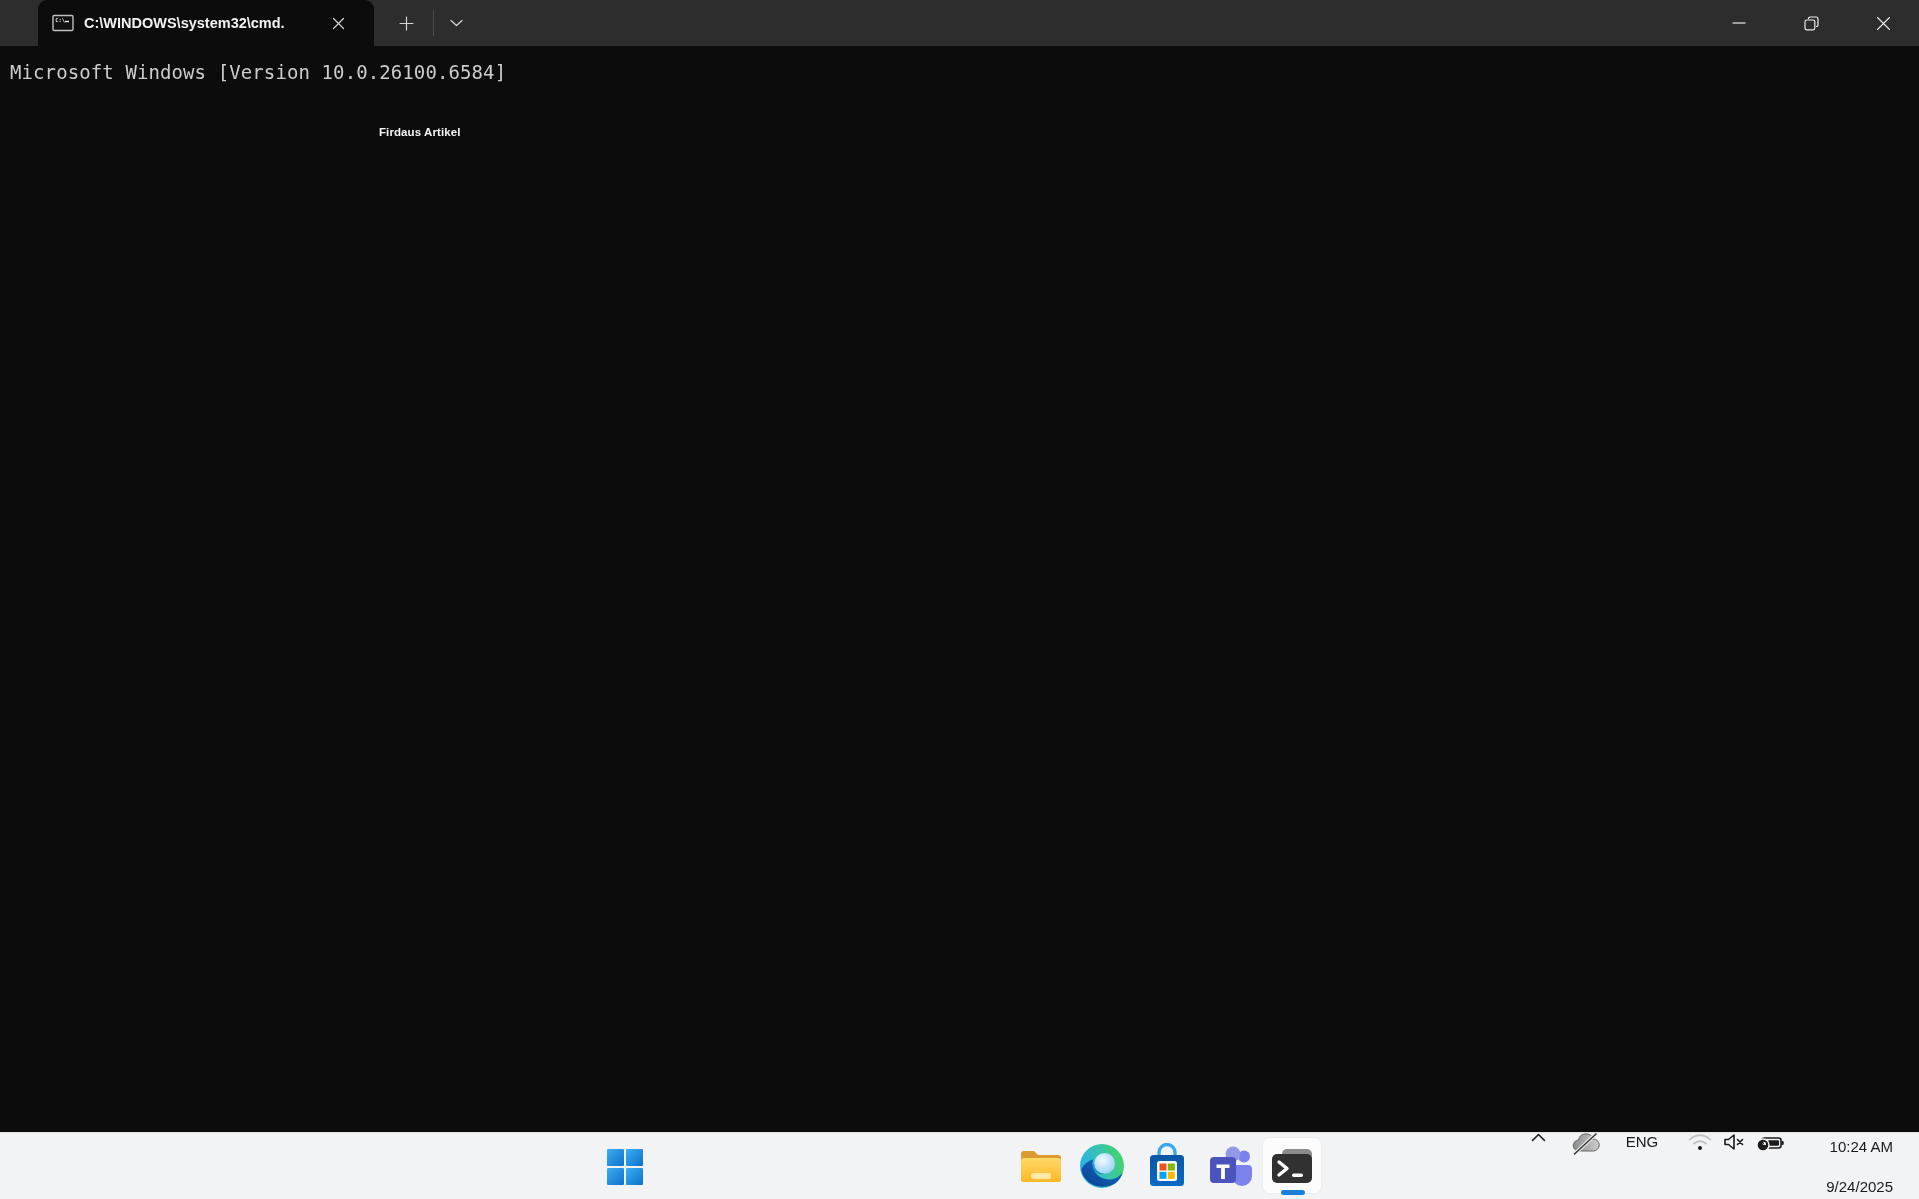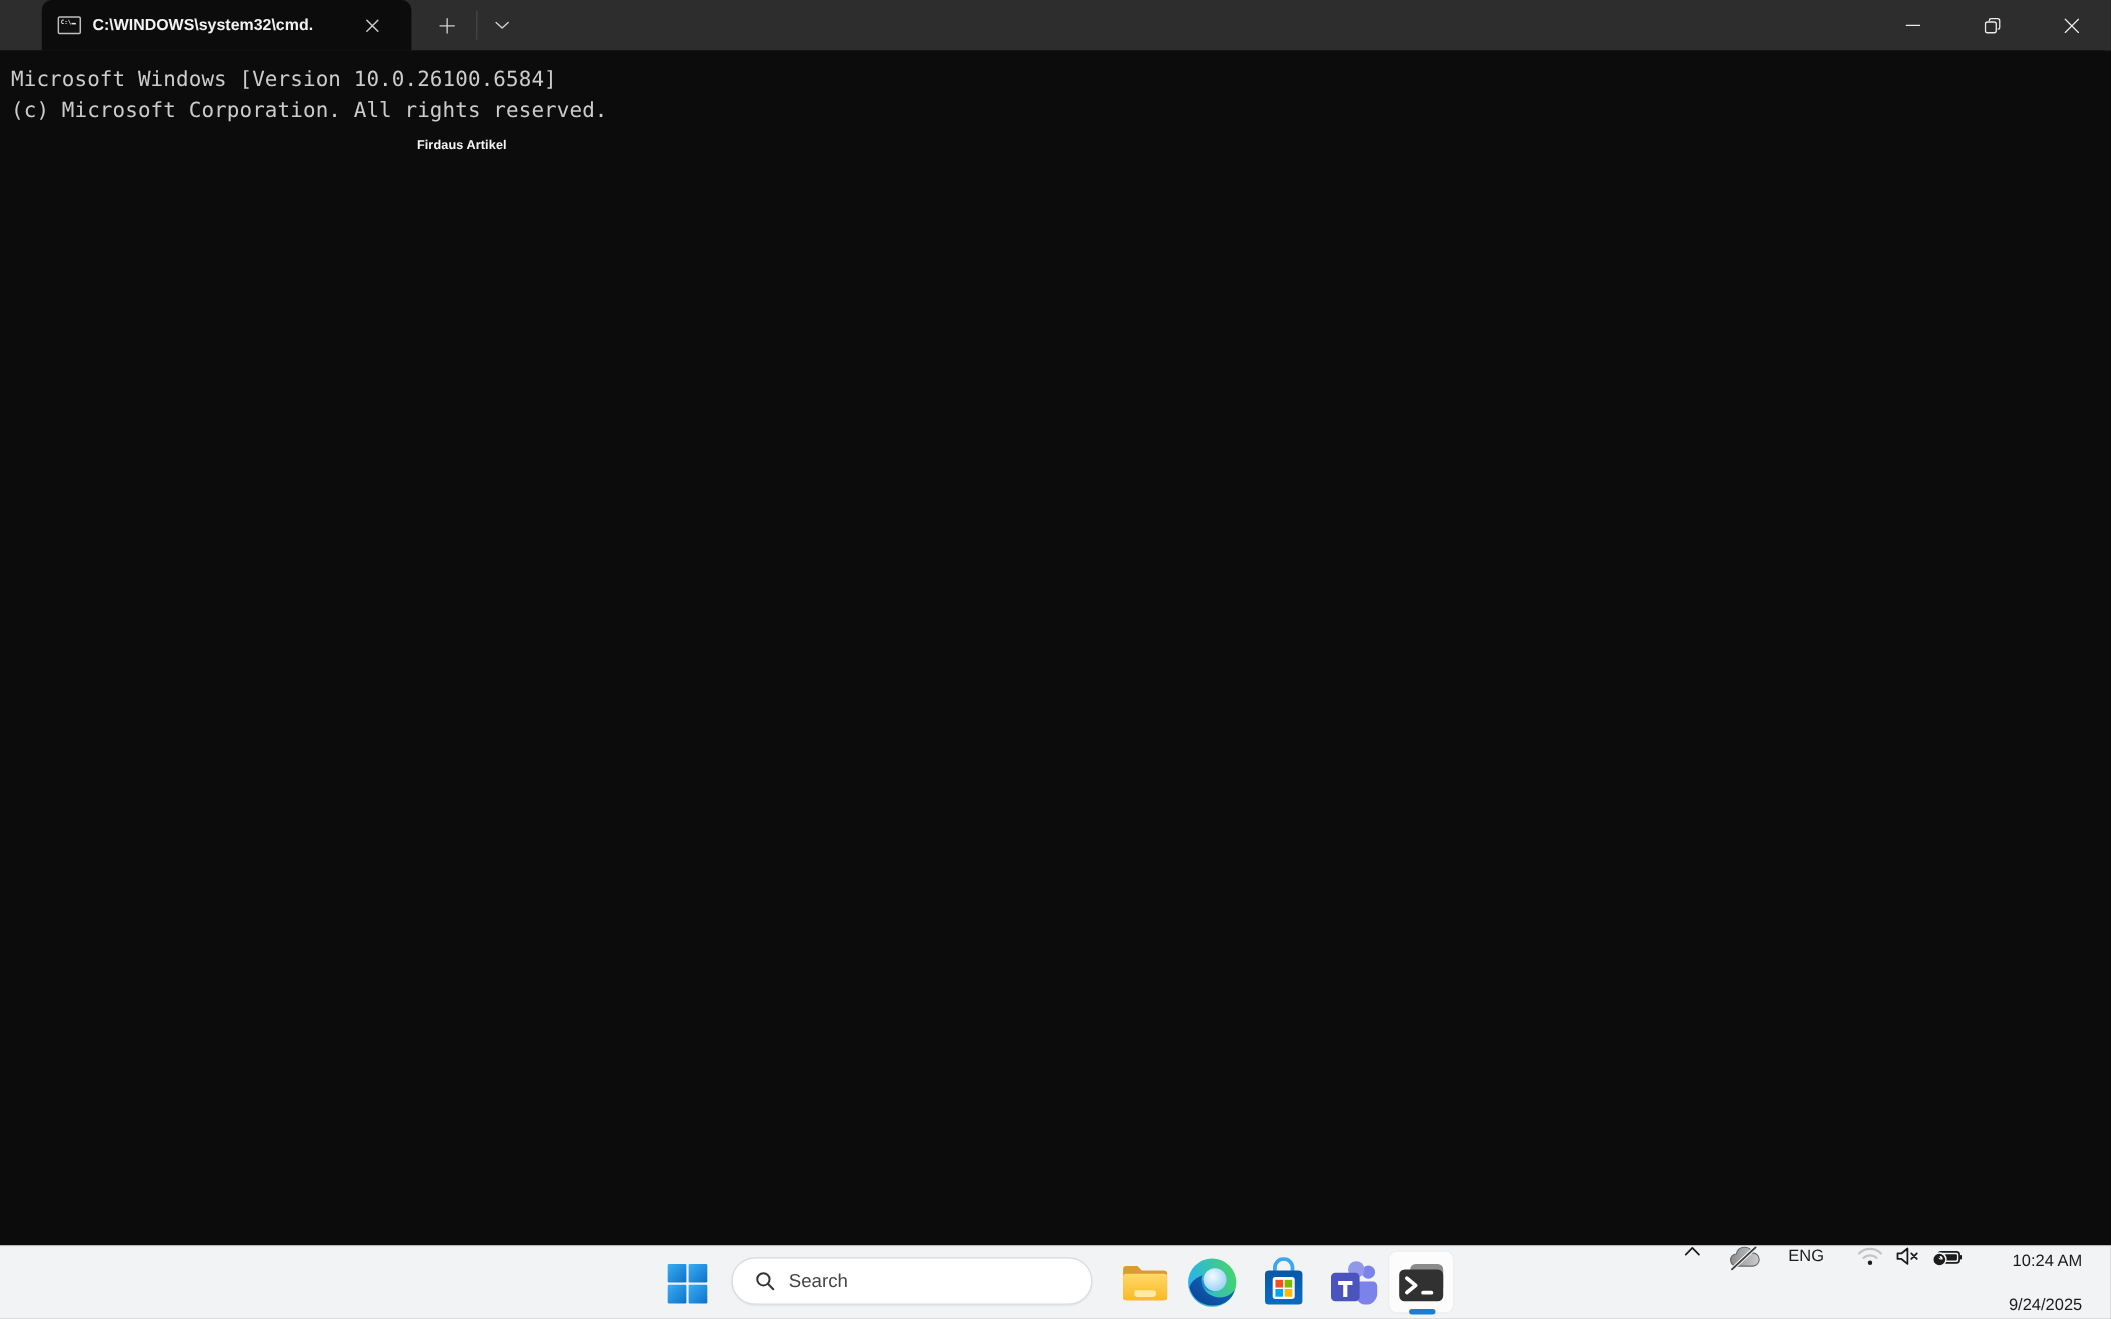--- a/index.html
+++ b/index.html
@@ -106,21 +106,20 @@
       <div class="win-btn">
         <svg width="15" height="15" viewBox="0 0 15 15">
           <path d="M1.5 1.5 L13.5 13.5 M13.5 1.5 L1.5 13.5" stroke="#ececec" stroke-width="1.1" stroke-linecap="round"></path>
         </svg>
       </div>
     </div>
   </div>
 
   <div class="terminal">
     <div class="tline">Microsoft Windows [Version 10.0.26100.6584]</div>
-    <div class="tline">(c) Microsoft Corporation. All rights reserved.</div>
     <div class="tline">&nbsp;</div>
     <div class="overlay-label">Firdaus Artikel</div>
   </div>
 
   <div class="taskbar">
 
     <div class="tb-item start">
       <svg width="38" height="38" viewBox="0 0 38 38">
         <defs>
           <linearGradient id="wing" x1="0" y1="0" x2="1" y2="1">
@@ -128,29 +127,20 @@
               <stop offset="1" stop-color="#0e71c8"></stop>
           </linearGradient>
         </defs>
         <rect x="1" y="1" width="17" height="17" rx="1" fill="url(#wing)"></rect>
         <rect x="20" y="1" width="17" height="17" rx="1" fill="url(#wing)"></rect>
         <rect x="1" y="20" width="17" height="17" rx="1" fill="url(#wing)"></rect>
         <rect x="20" y="20" width="17" height="17" rx="1" fill="url(#wing)"></rect>
       </svg>
     </div>
 
-    <div class="searchbox">
-      <span style="display:flex;">
-        <svg width="19" height="19" viewBox="0 0 19 19">
-          <circle cx="8" cy="8" r="5.6" fill="none" stroke="#333" stroke-width="1.8"></circle>
-          <path d="M12.3 12.3 L17 17" stroke="#333" stroke-width="1.8" stroke-linecap="round"></path>
-        </svg>
-      </span>
-      <input type="text" placeholder="Search" style="">
-    </div>
 
     <div class="tb-item app" style="left:1013px;">
       <svg width="46" height="40" viewBox="0 0 46 40">
         <defs>
           <linearGradient id="fldg" x1="0" y1="0" x2="0" y2="1">
             <stop offset="0" stop-color="#ffd967"></stop>
               <stop offset="1" stop-color="#fcb826"></stop>
           </linearGradient>
         </defs>
         <path d="M3 8 a3 3 0 0 1 3-3 H16 l4 4 H40 a3 3 0 0 1 3 3 V33 a3 3 0 0 1 -3 3 H6 a3 3 0 0 1 -3 -3 Z" fill="#dd9a33"></path>

